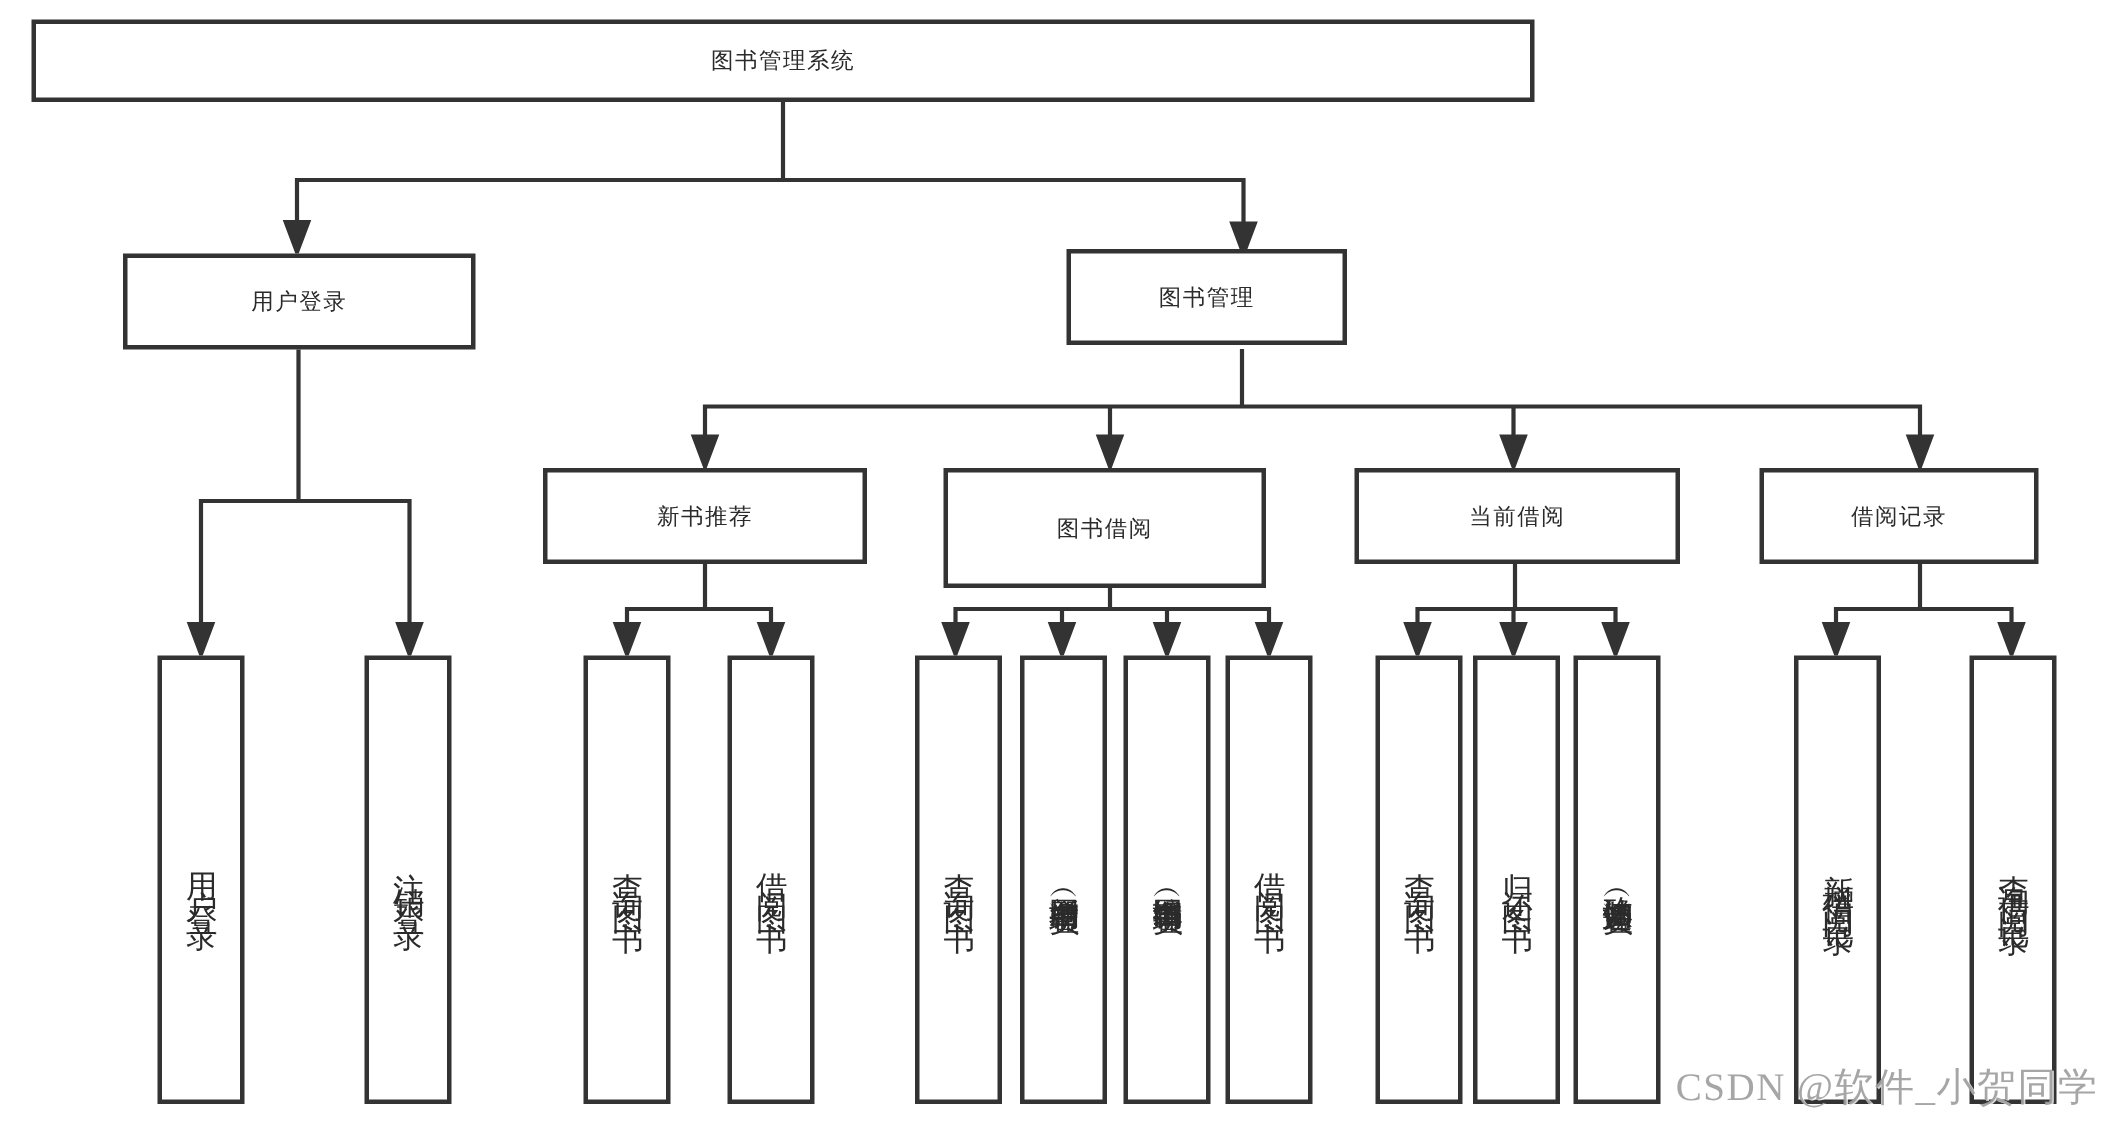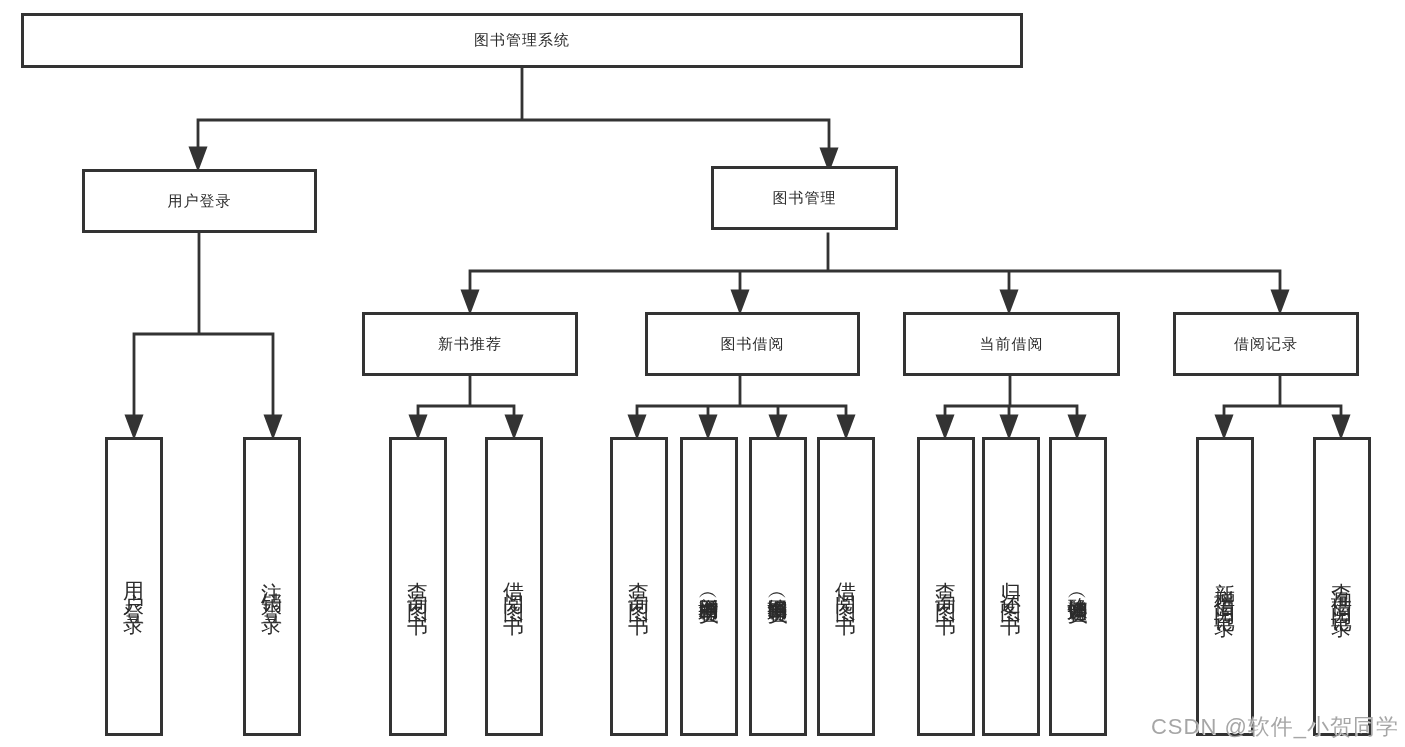--- a/index.html
+++ b/index.html
@@ -32,25 +32,26 @@
     font-size:21px;
     letter-spacing:11px;
     line-height:1;
     white-space:nowrap;
   }
   .vlbl.mid{letter-spacing:7px;}
   .vlbl.long{letter-spacing:1px;font-size:20px;}
   .watermark{
     position:absolute;
     right:6px;bottom:5px;
-    font-size:22px;
+    font-size:26px;
     color:rgba(158,158,158,0.92);
     text-shadow:1px 1px 0 rgba(255,255,255,0.8);
     letter-spacing:1px;
     white-space:nowrap;
+    font-family:Liberation Serif, serif;
   }
 </style>
 </head>
 <body>
 
 <div class="canvas">
 
   <svg class="wires" viewBox="0 0 1405 747" xmlns="http://www.w3.org/2000/svg">
     <g stroke="#333333" stroke-width="2.8" stroke-linecap="square" fill="#333333">
       <g>
@@ -103,21 +104,21 @@
   <div class="node hbox" style="left:82px;top:169px;width:235px;height:64px">
     <span class="lbl">用户登录</span>
   </div>
   <div class="node hbox" style="left:711px;top:166px;width:187px;height:64px">
     <span class="lbl">图书管理</span>
   </div>
 
   <div class="node hbox" style="left:362px;top:312px;width:216px;height:64px">
     <span class="lbl">新书推荐</span>
   </div>
-  <div class="node hbox" style="left:645px;top:312px;width:215px;height:64px">
+  <div class="node hbox" style="left:629px;top:312px;width:215px;height:80px">
     <span class="lbl">图书借阅</span>
   </div>
   <div class="node hbox" style="left:903px;top:312px;width:217px;height:64px">
     <span class="lbl">当前借阅</span>
   </div>
   <div class="node hbox" style="left:1173px;top:312px;width:186px;height:64px">
     <span class="lbl">借阅记录</span>
   </div>
 
   <div class="node vbox" style="left:105px">

